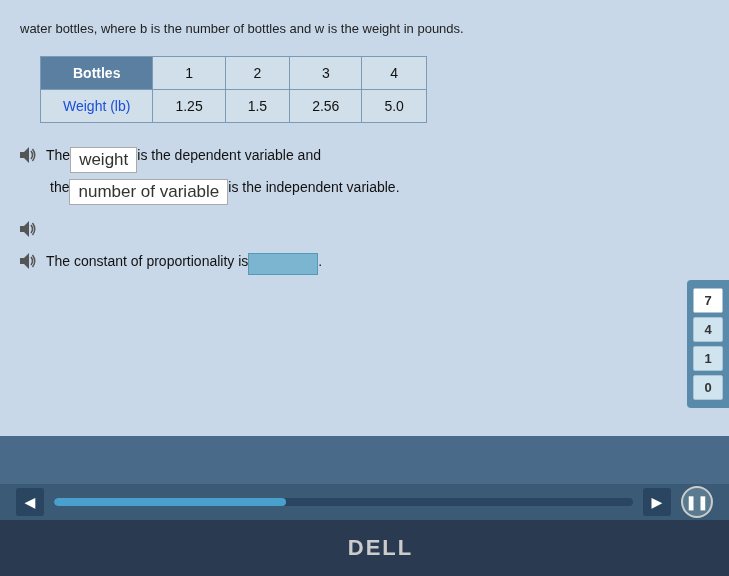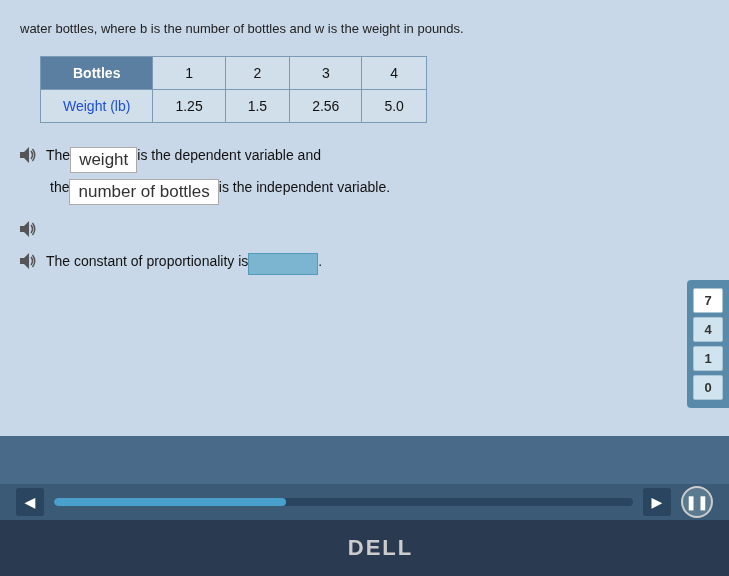--- a/index.html
+++ b/index.html
@@ -262,21 +262,21 @@
           <path d="M11,4 Q14,8 11,12" stroke="#555" stroke-width="1.5" fill="none"></path>
           <path d="M12.5,2 Q17,8 12.5,14" stroke="#555" stroke-width="1.5" fill="none"></path>
         </svg>
       </span>
       <span>The</span>
       <span class="highlighted-box">weight</span>
       <span>is the dependent variable and</span>
     </div>
     <div class="question-line indent-line">
       <span>the</span>
-      <span class="highlighted-box">number of bottles</span>
+      <span class="highlighted-box">number of variable</span>
       <span>is the independent variable.</span>
     </div>
   </div>
 
   <div class="question-block">
     <div class="question-line">
       <span class="speaker-icon">
         <svg viewBox="0 0 18 16" fill="#555">
           <polygon points="0,5 0,11 4,11 9,16 9,0 4,5" fill="#555"></polygon>
           <path d="M11,4 Q14,8 11,12" stroke="#555" stroke-width="1.5" fill="none"></path>

